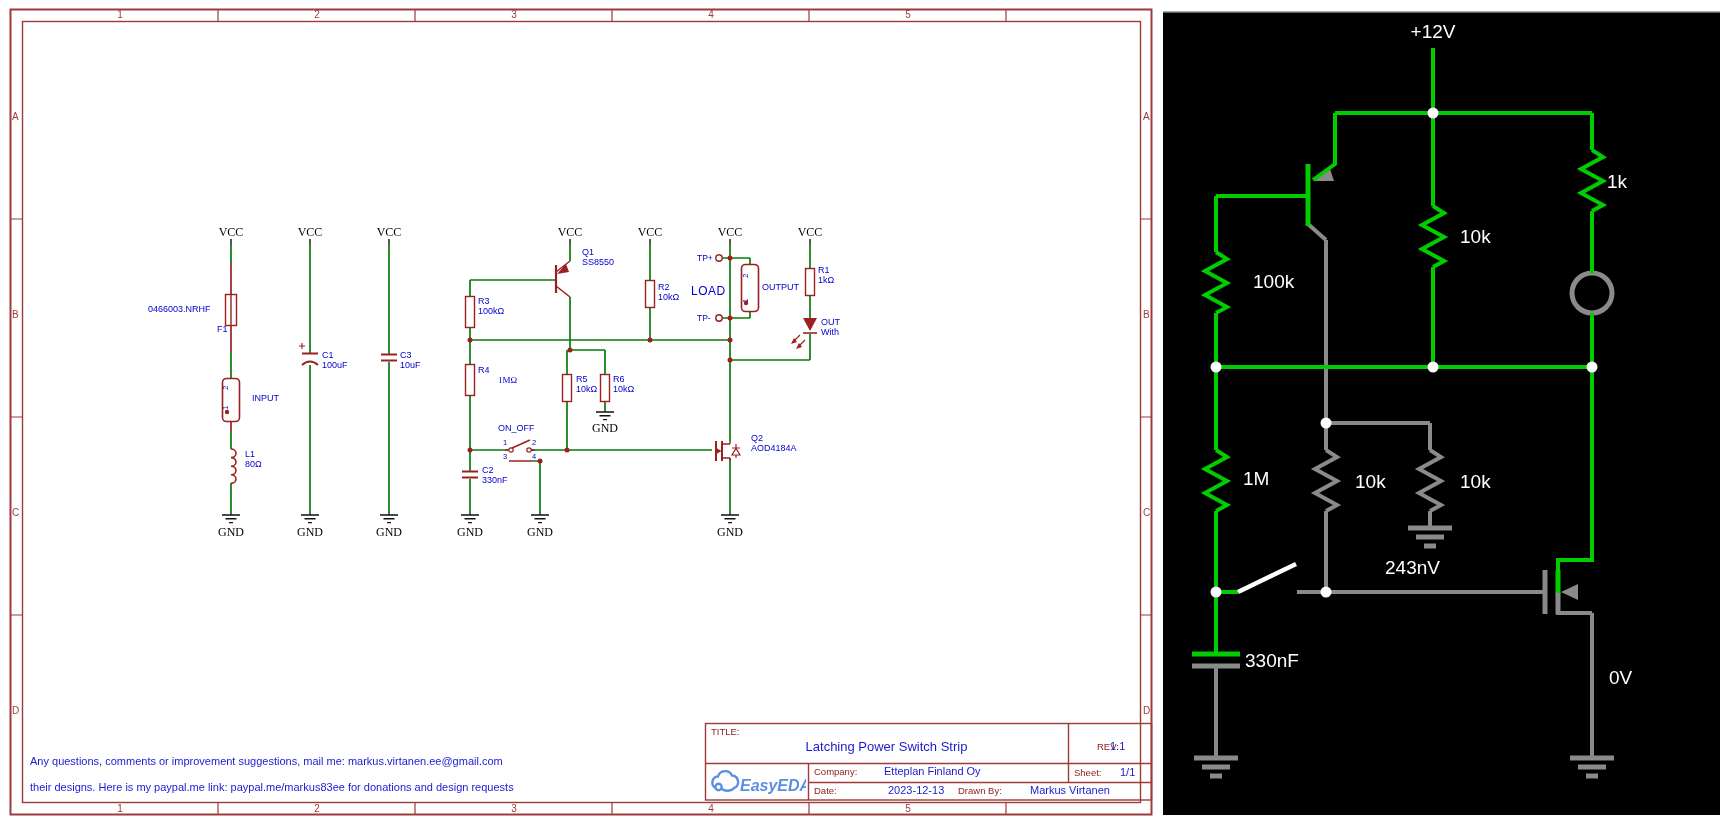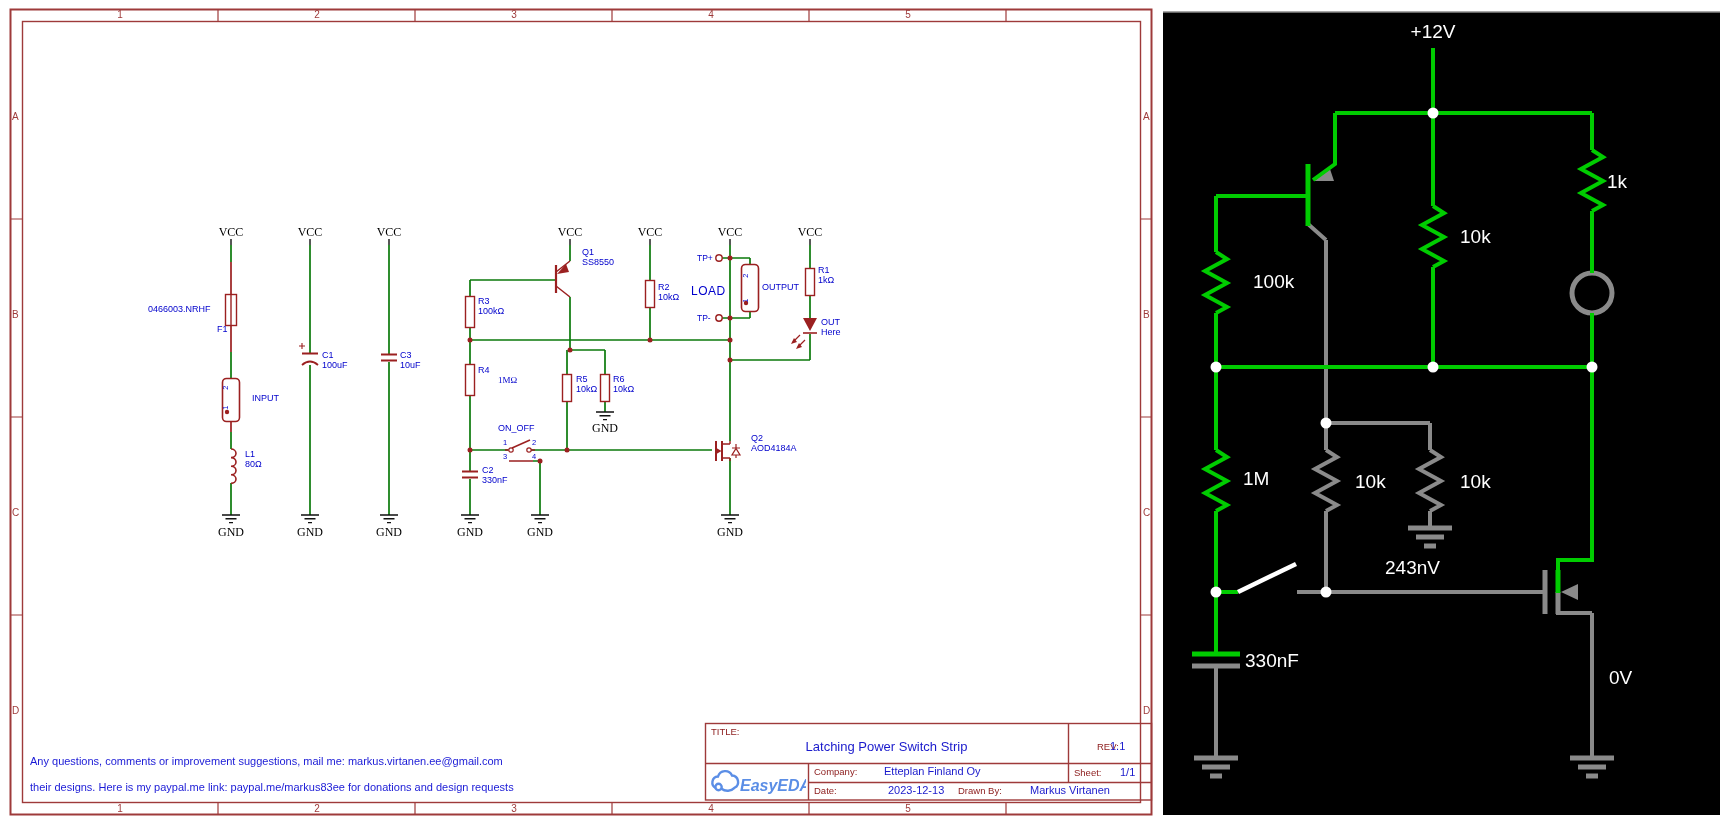--- a/index.html
+++ b/index.html
@@ -223,21 +223,21 @@
     <div class="t pin" style="left:532px;top:439px;">2</div>
     <div class="t pin" style="left:503px;top:453px;">3</div>
     <div class="t pin" style="left:532px;top:453px;">4</div>
     <div class="t lbl" style="left:482px;top:466px;">C2</div>
     <div class="t lbl" style="left:482px;top:476px;">330nF</div>
     <div class="t lbl" style="left:751px;top:434px;">Q2</div>
     <div class="t lbl" style="left:751px;top:444px;">AOD4184A</div>
     <div class="t lbl" style="left:818px;top:266px;">R1</div>
     <div class="t lbl" style="left:818px;top:276px;">1kΩ</div>
     <div class="t lbl" style="left:821px;top:318px;">OUT</div>
-    <div class="t lbl" style="left:821px;top:328px;">Here</div>
+    <div class="t lbl" style="left:821px;top:328px;">With</div>
     <div class="t lbl" style="left:762px;top:283px;">OUTPUT</div>
     <div class="t pinrot" style="left:744px;top:272px;">2</div>
     <div class="t pinrot" style="left:744px;top:297px;">1</div>
     <div class="t" style="left:691px;top:285px;font-size:12px;color:#0000cc;letter-spacing:0.5px;">LOAD</div>
     <div class="t pin" style="left:697px;top:254px;font-size:8.5px;">TP+</div>
     <div class="t pin" style="left:697px;top:314px;font-size:8.5px;">TP-</div>
 
     <div class="t foot" style="left:30px;top:756px;">Any questions, comments or improvement suggestions, mail me: markus.virtanen.ee@gmail.com</div>
     <div class="t foot" style="left:30px;top:782px;">their designs. Here is my paypal.me link: paypal.me/markus83ee for donations and design requests</div>
 

